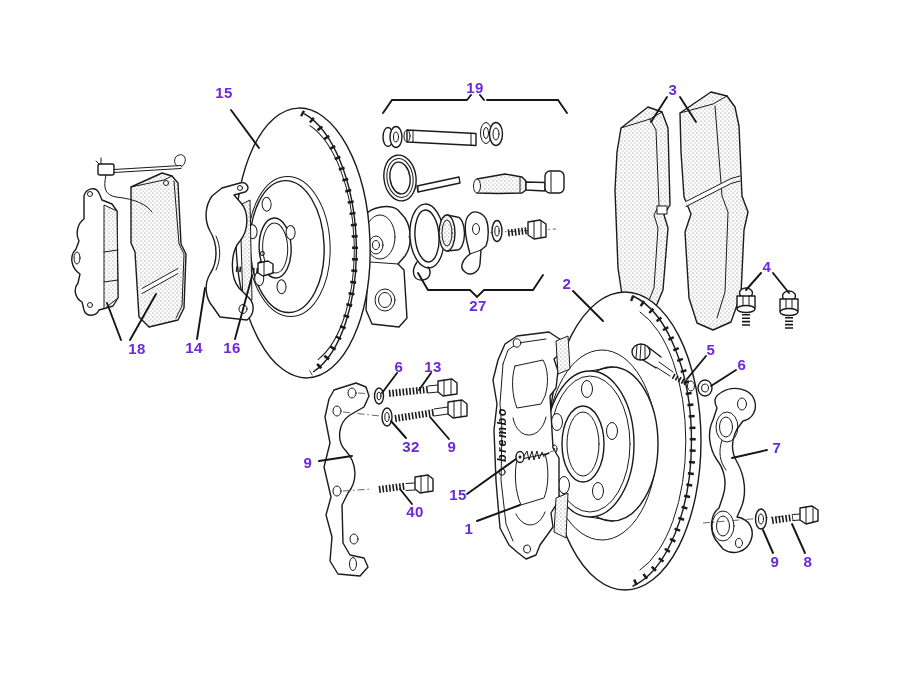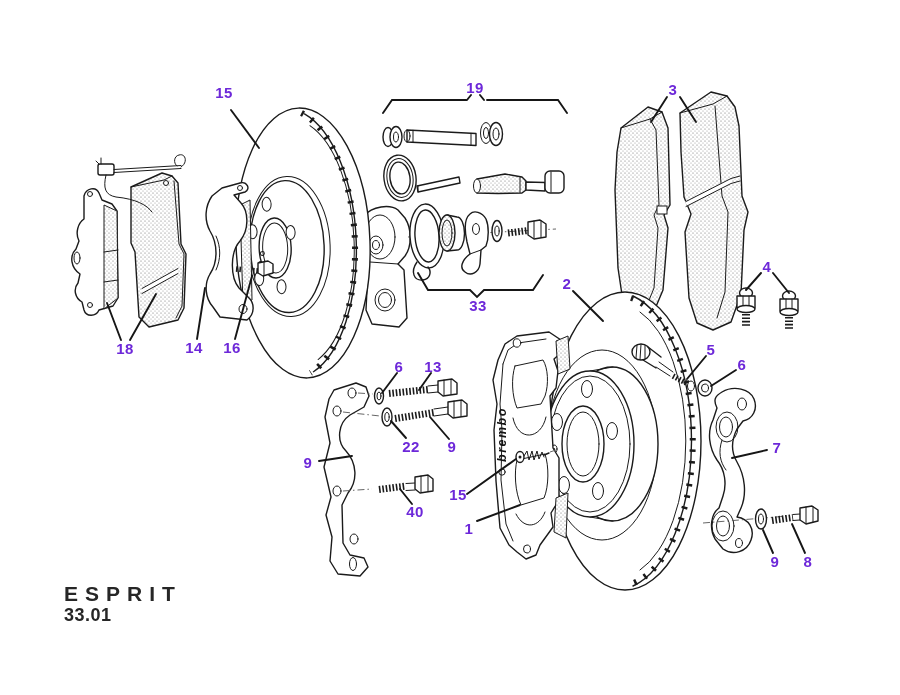--- a/index.html
+++ b/index.html
@@ -342,23 +342,19 @@
 <div class="callout" style="left:808px;top:561px">8</div>
 <div class="callout" style="left:775px;top:561px">9</div>
 <div class="callout" style="left:458px;top:494px">15</div>
 <div class="callout" style="left:308px;top:462px">9</div>
 <div class="callout" style="left:452px;top:446px">9</div>
 <div class="callout" style="left:433px;top:366px">13</div>
 <div class="callout" style="left:399px;top:366px">6</div>
 <div class="callout" style="left:224px;top:92px">15</div>
 <div class="callout" style="left:232px;top:347px">16</div>
 <div class="callout" style="left:194px;top:347px">14</div>
-<div class="callout" style="left:125px;top:348px">18</div>
+<div class="callout" style="left:137px;top:348px">18</div>
 <div class="callout" style="left:475px;top:87px">19</div>
 <div class="callout" style="left:415px;top:511px">40</div>
-<div class="callout" style="left:478px;top:305px">33</div>
-<div class="callout" style="left:411px;top:446px">22</div>
-
-<div class="footer">
-  <div class="model">ESPRIT</div>
-  <div class="code">33.01</div>
+<div class="callout" style="left:478px;top:305px">27</div>
+<div class="callout" style="left:411px;top:446px">32</div>
+
 </div>
-</div>
 
 </body></html>

